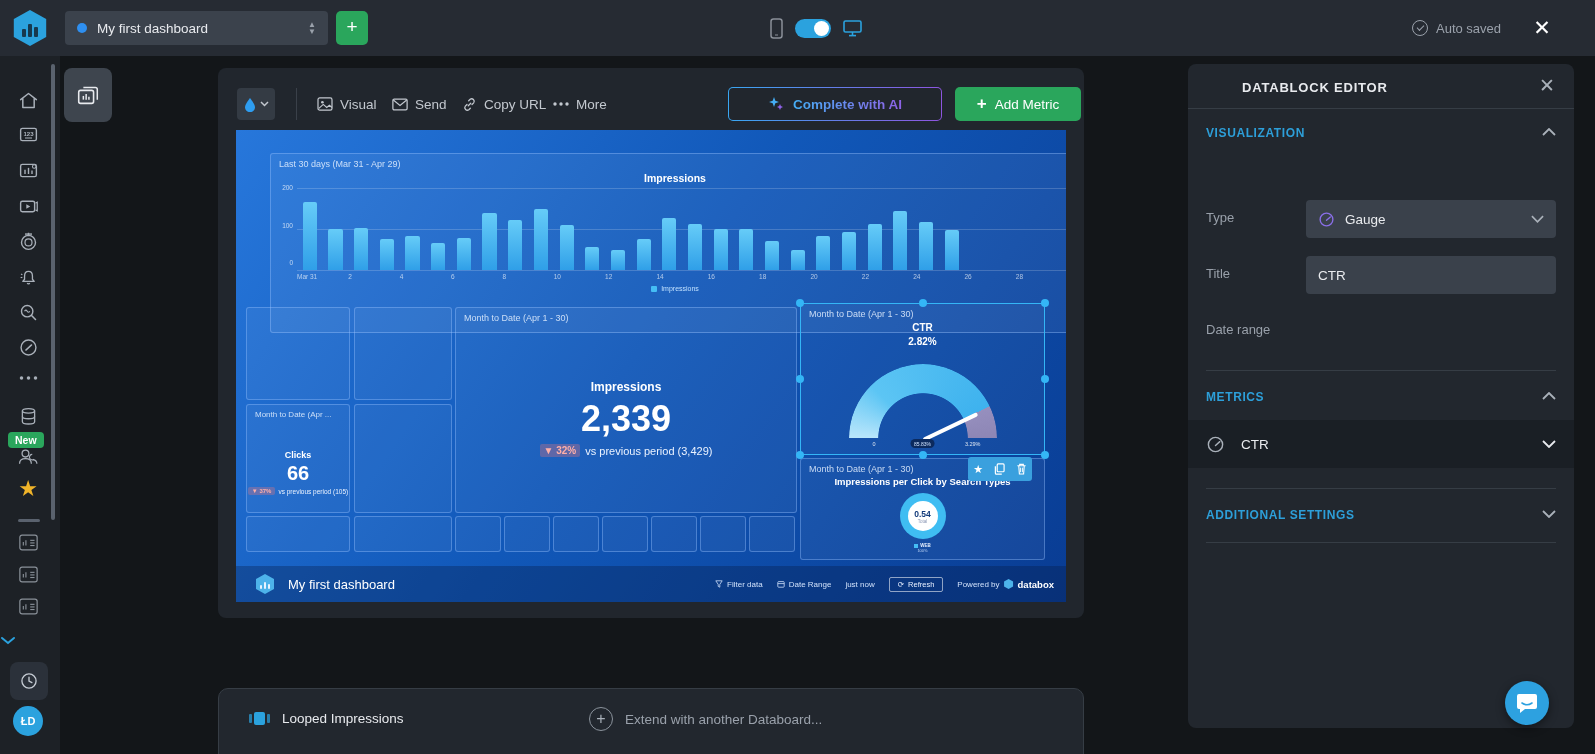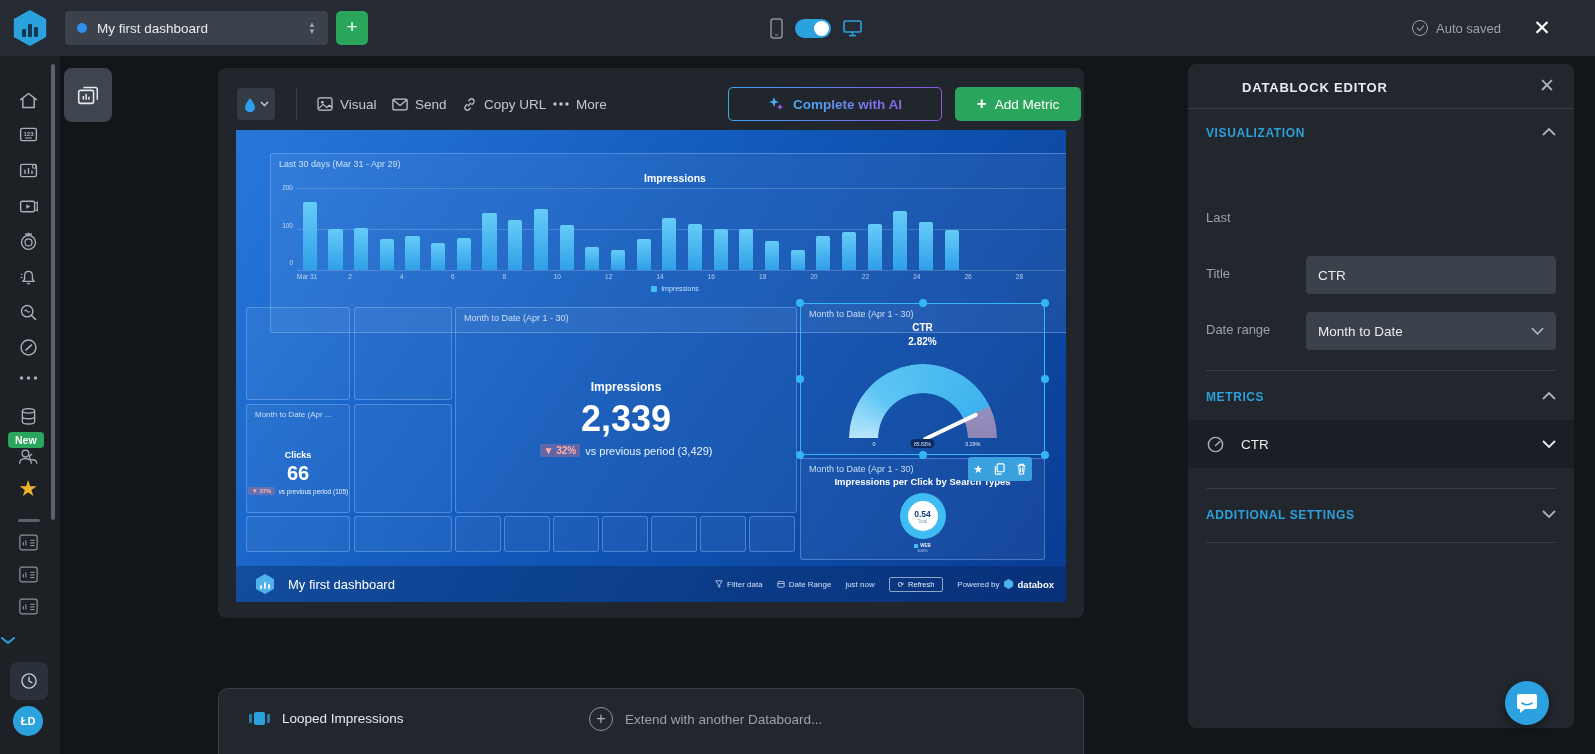--- a/index.html
+++ b/index.html
@@ -710,34 +710,38 @@
   <aside class="editor">
     <div class="ed-header">DATABLOCK EDITOR</div>
     <div class="ed-close">✕</div>
     <div class="ed-div-full"></div>
 
     <div class="ed-section" style="top:62px">VISUALIZATION</div>
     <svg class="ed-chev" style="top:64px" width="14" height="8" viewBox="0 0 14 8">
       <polyline points="1,7 7,1 13,7" fill="none" stroke="#aab1ba" stroke-width="1.8"></polyline>
       </svg>
 
-    <div class="ed-row-label" style="top:146px">Last</div>
+    <div class="ed-row-label" style="top:146px">Type</div>
+    <div class="ed-control" style="top:136px">
+      <svg width="17" height="17" viewBox="0 0 20 20">
+        <circle cx="10" cy="10" r="7.5" fill="none" stroke="#8a6fe8" stroke-width="1.6"></circle>
+        <line x1="10" y1="11" x2="14.5" y2="7" stroke="#8a6fe8" stroke-width="1.6" stroke-linecap="round"></line>
+      </svg>
+      <span class="val">Gauge</span>
+      <svg width="13" height="8" viewBox="0 0 14 8">
+        <polyline points="1,1 7,7 13,1" fill="none" stroke="#aab1ba" stroke-width="1.8"></polyline>
+        </svg>
+    </div>
 
     <div class="ed-row-label" style="top:202px">Title</div>
     <div class="ed-control" style="top:192px">
       <span class="val">CTR</span>
     </div>
 
     <div class="ed-row-label" style="top:258px">Date range</div>
-    <div class="ed-control" style="top:248px">
-      <span class="val">Month to Date</span>
-      <svg width="13" height="8" viewBox="0 0 14 8">
-        <polyline points="1,1 7,7 13,1" fill="none" stroke="#aab1ba" stroke-width="1.8"></polyline>
-        </svg>
-    </div>
 
     <div class="ed-div-inset" style="top:306px"></div>
 
     <div class="ed-section" style="top:326px">METRICS</div>
     <svg class="ed-chev" style="top:328px" width="14" height="8" viewBox="0 0 14 8">
       <polyline points="1,7 7,1 13,7" fill="none" stroke="#aab1ba" stroke-width="1.8"></polyline>
       </svg>
 
     <div class="metric-row">
       <svg width="19" height="19" viewBox="0 0 20 20">

